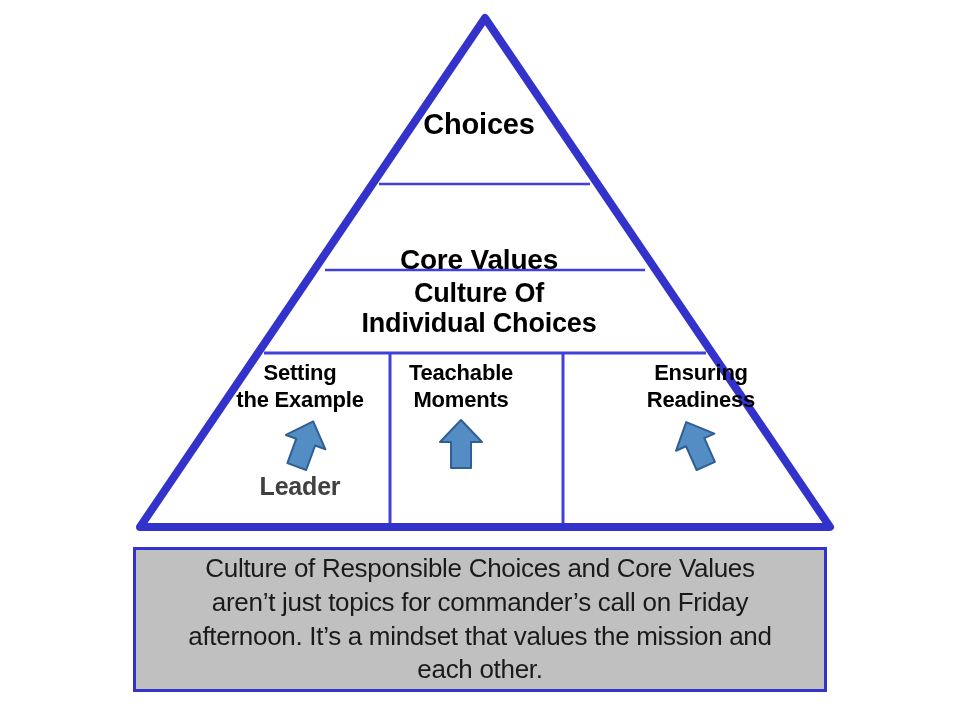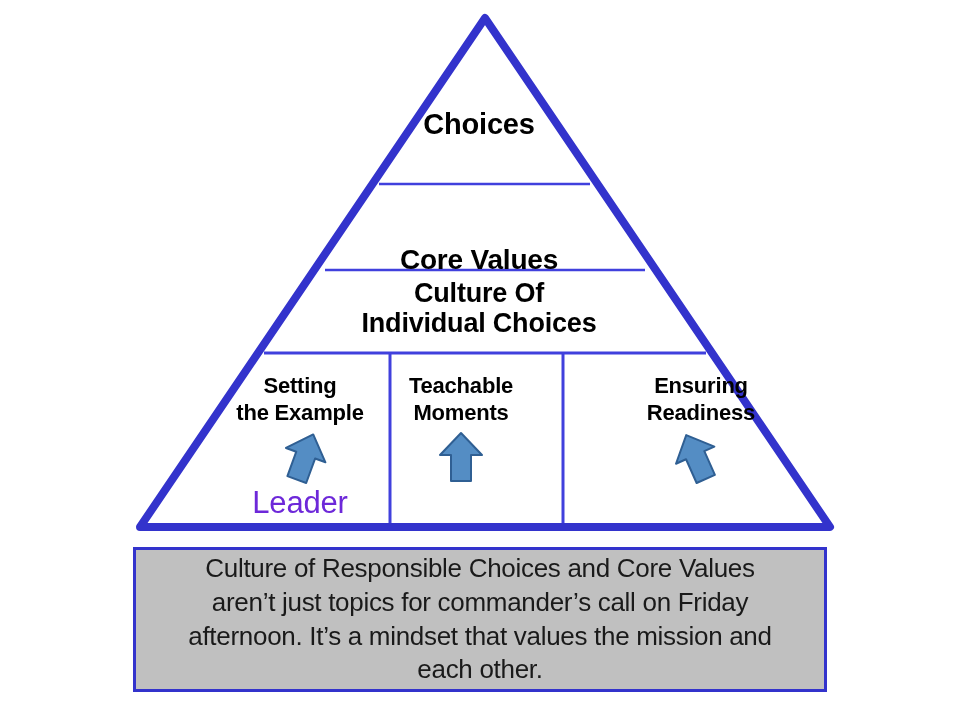--- a/index.html
+++ b/index.html
@@ -55,21 +55,21 @@
   #tier-culture {
     left: 289px;
     top: 278px;
     width: 380px;
     font-size: 27px;
   }
 
   
   .pillar {
     position: absolute;
-    top: 359px;
+    top: 346px;
     height: 172px;
     text-align: center;
   }
   #pillar-leader   { left: 212px; width: 176px; }
   #pillar-individual { left: 392px; width: 138px; }
   #pillar-community  { left: 566px; width: 180px; padding-left: 45px; }
 
   .pillar-title {
     color: #000000;
     font-weight: bold;
@@ -90,23 +90,23 @@
     top: 0;
     width: 46px;
     height: 52px;
     margin-left: -23px;
   }
   #pillar-leader .pillar-arrow svg    { transform: rotate(20deg); margin-left: -18px; }
   #pillar-individual .pillar-arrow svg{ transform: rotate(0deg); }
   #pillar-community .pillar-arrow svg { transform: rotate(-24deg); margin-left: -28px; }
 
   .pillar-name {
-    color: #6d28d9;
-    font-weight: normal;
-    font-size: 31px;
+    color: #404040;
+    font-weight: bold;
+    font-size: 25px;
     margin-top: 2px;
     letter-spacing: -0.2px;
   }
 
   
   #caption-box {
     position: absolute;
     left: 133px;
     top: 547px;
     width: 694px;

